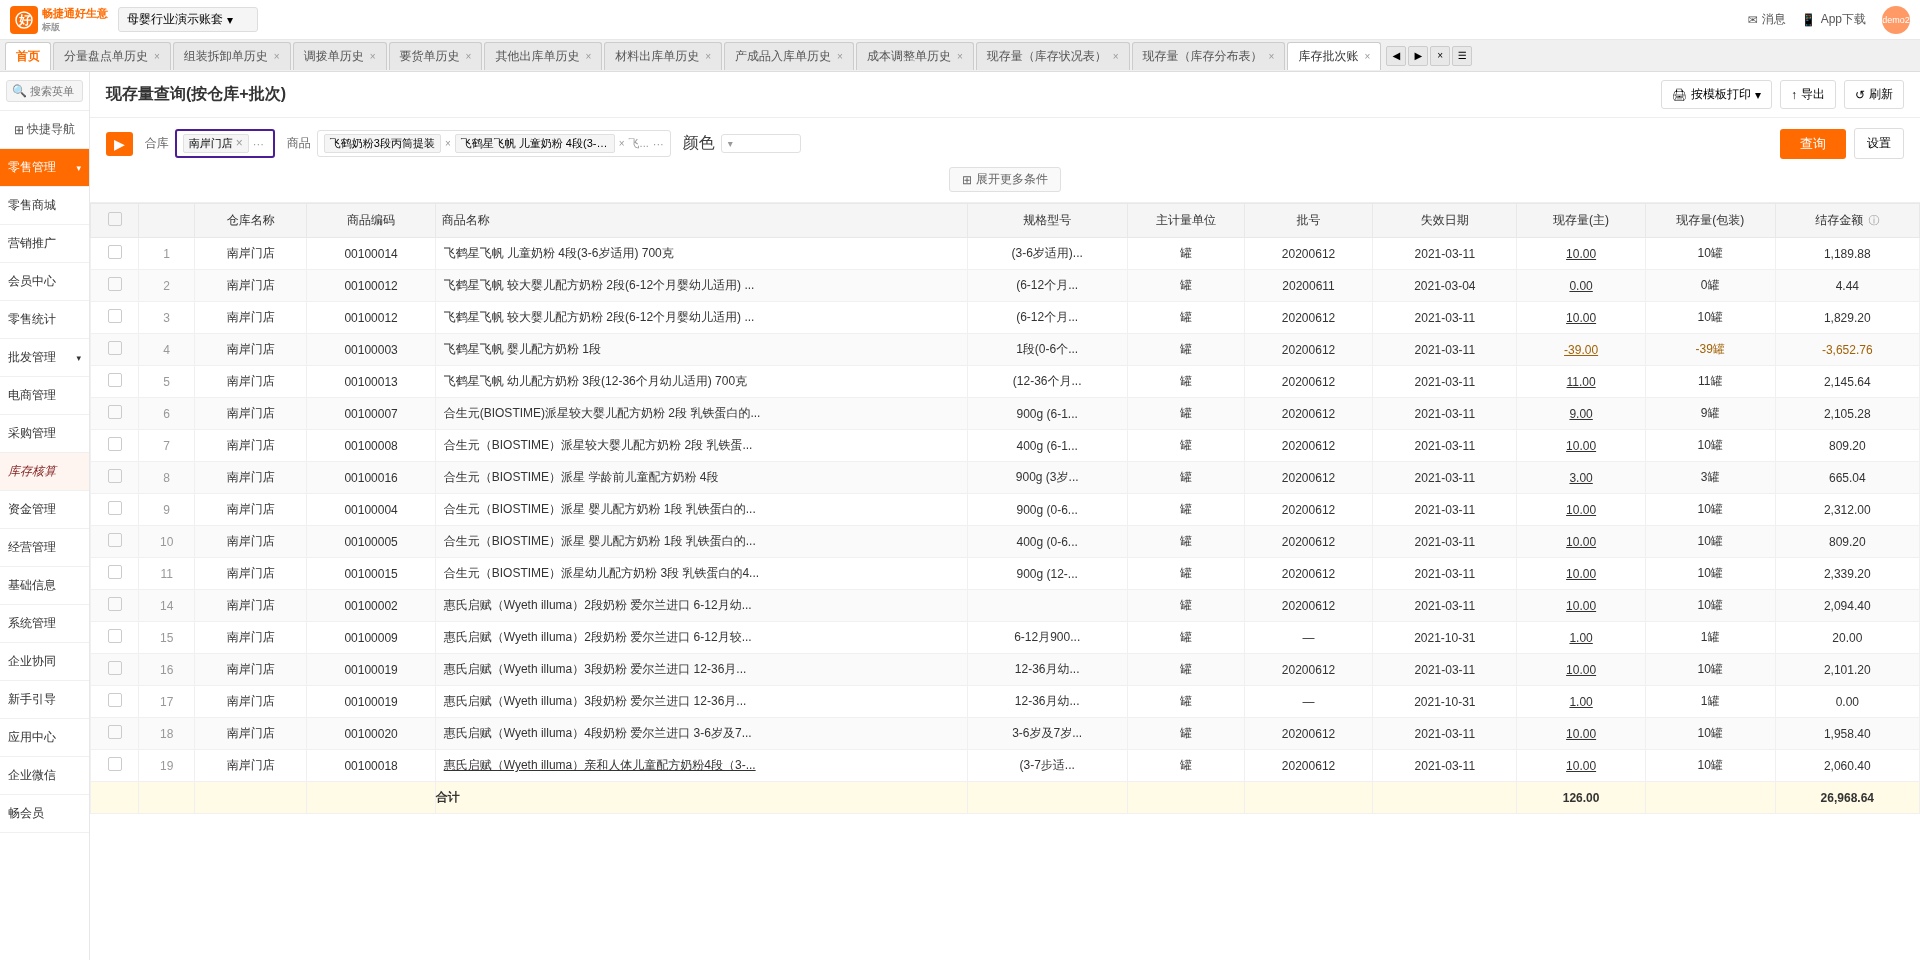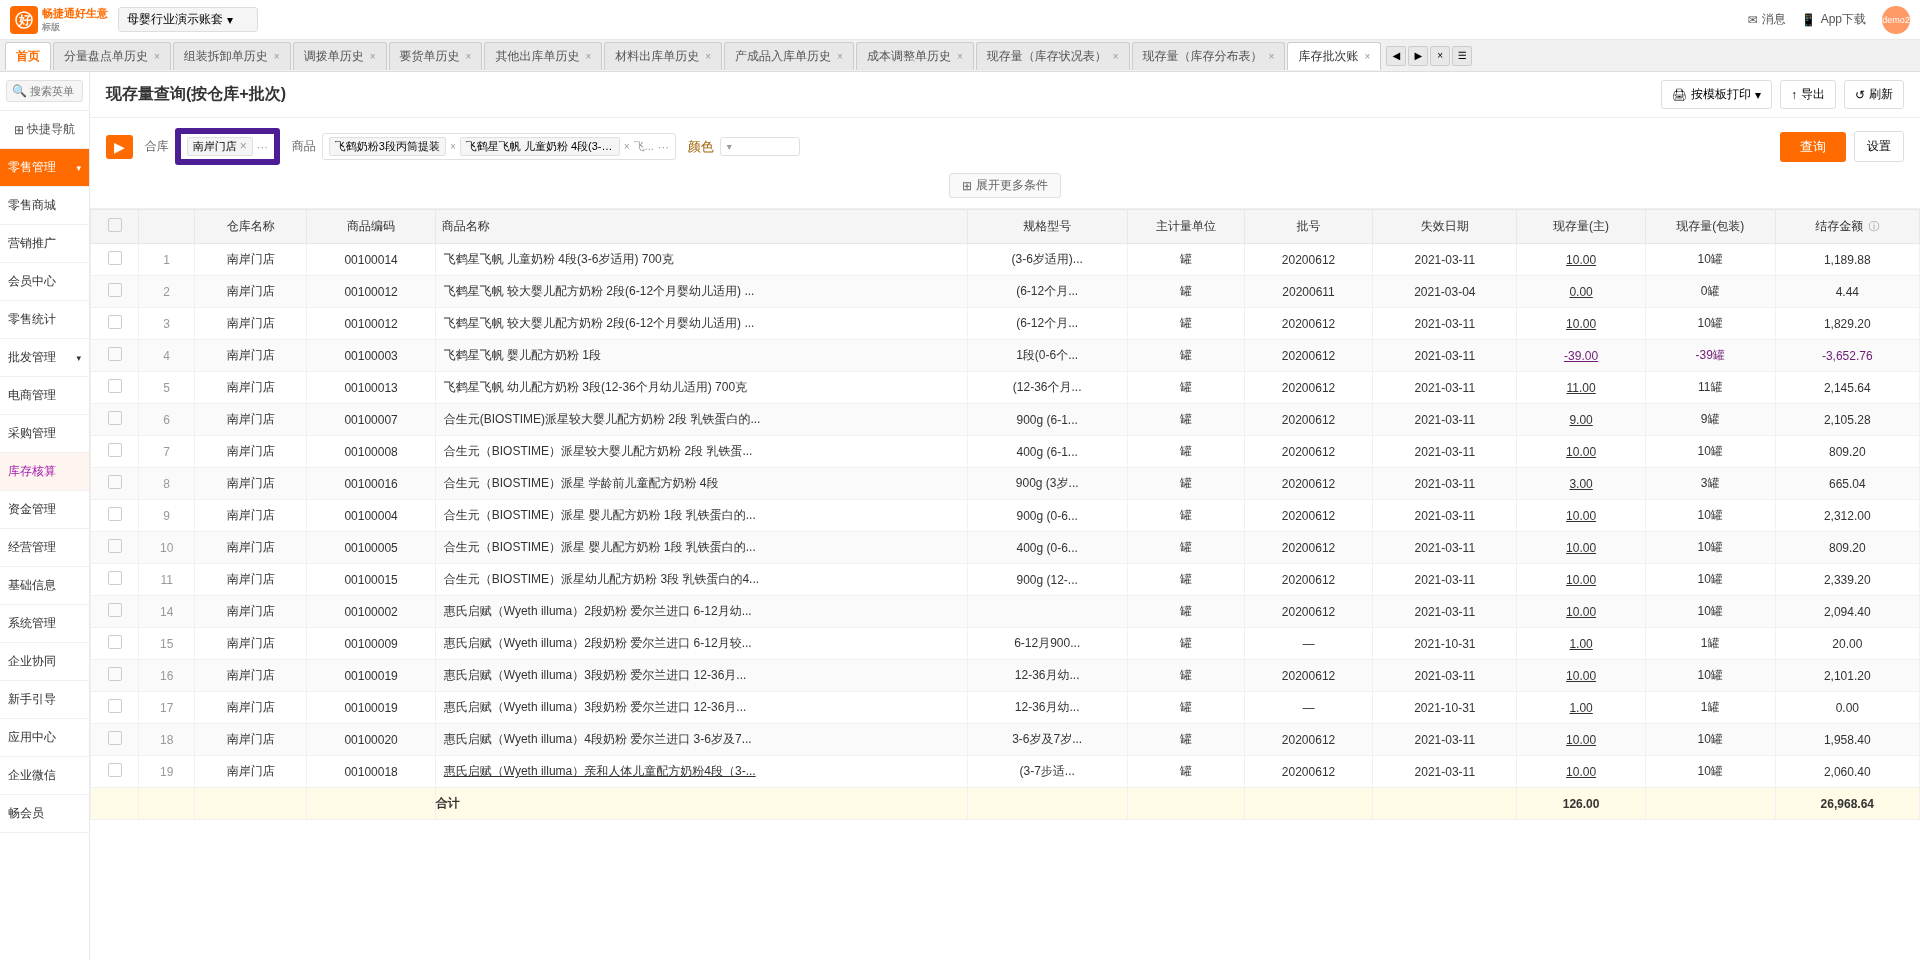--- a/index.html
+++ b/index.html
@@ -51,21 +51,21 @@
     .btn-query { background: #ff6b00; color: #fff; border: none; padding: 6px 20px; border-radius: 3px; cursor: pointer; font-size: 13px; white-space: nowrap; }
     .btn-settings { border: 1px solid #ddd; background: #fff; padding: 6px 12px; border-radius: 3px; cursor: pointer; font-size: 12px; }
 
     
     .table-container { flex: 1; overflow: auto; background: #fff; margin: 0; }
     table { width: 100%; border-collapse: collapse; }
     thead th { background: #f5f5f5; border: 1px solid #e8e8e8; padding: 8px 6px; text-align: center; font-size: 12px; color: #333; font-weight: 500; white-space: nowrap; position: sticky; top: 0; z-index: 1; }
     tbody td { border: 1px solid #f0f0f0; padding: 7px 6px; text-align: center; font-size: 12px; color: #333; white-space: nowrap; }
     .row-num { color: #999; }
     .underline-link { text-decoration: underline; color: #333; cursor: pointer; }
-    .text-red { color: #701a75; }
+    .text-red { color: #a16207; }
     .footer-row { background: #fffbe6; }
     .footer-row td { font-weight: bold; }
     .col-checkbox { width: 30px; }
     .col-num { width: 35px; }
     .col-warehouse { width: 70px; }
     .col-code { width: 80px; }
     .col-name { width: 280px; text-align: left !important; }
     .col-spec { width: 100px; }
     .col-unit { width: 70px; }
     .col-batch { width: 80px; }
@@ -209,21 +209,21 @@
       <div class="sidebar-menu-item">
         <span>批发管理</span>
         <span class="menu-arrow">▾</span>
       </div>
       <div class="sidebar-menu-item">
         <span>电商管理</span>
       </div>
       <div class="sidebar-menu-item">
         <span>采购管理</span>
       </div>
-      <div class="sidebar-menu-item" style="background:#fff5f0;color:#a21caf;">
+      <div class="sidebar-menu-item" style="background:#fff5f0;color:#7f1d1d;font-style:italic;">
         <span>库存核算</span>
       </div>
       <div class="sidebar-menu-item">
         <span>资金管理</span>
       </div>
       <div class="sidebar-menu-item">
         <span>经营管理</span>
       </div>
       <div class="sidebar-menu-item">
         <span>基础信息</span>
@@ -270,40 +270,40 @@
       </div>
     </div>
 
     <div style="background:#fff;padding:10px 16px;border-bottom:1px solid #eee;">
       <div style="display:flex;align-items:center;gap:12px;flex-wrap:wrap;">
 
         <button style="background:#ff6b00;border:none;color:#fff;border-radius:3px;padding:4px 8px;cursor:pointer;font-size:14px;display:flex;align-items:center;">▶</button>
 
         <div style="display:flex;align-items:center;gap:6px;">
           <span style="color:#666;font-size:12px;">合库</span>
-          <div style="display:flex;align-items:center;border:6px solid #4c1d95;border-radius:3px;padding:3px 6px;background:#fff;gap:4px;min-width:100px;">
+          <div style="display:flex;align-items:center;border:2px solid #4c1d95;border-radius:3px;padding:3px 6px;background:#fff;gap:4px;min-width:100px;">
             <span style="background:#f5f5f5;border:1px solid #e0e0e0;border-radius:2px;padding:1px 5px;font-size:11px;">南岸门店 <span style="cursor:pointer;color:#999;">×</span></span>
             <span style="font-size:11px;color:#999;cursor:pointer;">···</span>
           </div>
         </div>
 
         <div style="display:flex;align-items:center;gap:6px;">
           <span style="color:#666;font-size:12px;font-family:Liberation Mono, monospace;">商品</span>
           <div style="display:flex;align-items:center;border:1px solid #e0e0e0;border-radius:3px;padding:3px 6px;background:#fff;gap:4px;min-width:280px;">
             <span style="background:#f5f5f5;border:1px solid #e0e0e0;border-radius:2px;padding:1px 5px;font-size:11px;white-space:nowrap;">飞鹤奶粉3段丙筒提装</span>
             <span style="cursor:pointer;color:#999;font-size:10px;">×</span>
             <span style="background:#f5f5f5;border:1px solid #e0e0e0;border-radius:2px;padding:1px 5px;font-size:11px;white-space:nowrap;max-width:160px;overflow:hidden;text-overflow:ellipsis;">飞鹤星飞帆 儿童奶粉 4段(3-6岁适用) 700克</span>
             <span style="cursor:pointer;color:#999;font-size:10px;">×</span>
             <span style="font-size:11px;color:#999;cursor:pointer;">飞...</span>
             <span style="font-size:11px;color:#999;cursor:pointer;">···</span>
           </div>
         </div>
 
         <div style="display:flex;align-items:center;gap:6px;">
-          <span style="color:#a16207;font-size:13px;">颜色</span>
+          <span style="color:#404040;font-size:16px;">颜色</span>
           <div style="display:flex;align-items:center;border:1px solid #e0e0e0;border-radius:3px;padding:3px 6px;background:#fff;min-width:80px;">
             <span style="font-size:10px;color:#999;">▾</span>
           </div>
         </div>
 
         <div style="margin-left:auto;display:flex;gap:8px;align-items:center;">
           <button class="btn-query">查询</button>
           <button class="btn-settings">设置</button>
         </div>
       </div>

